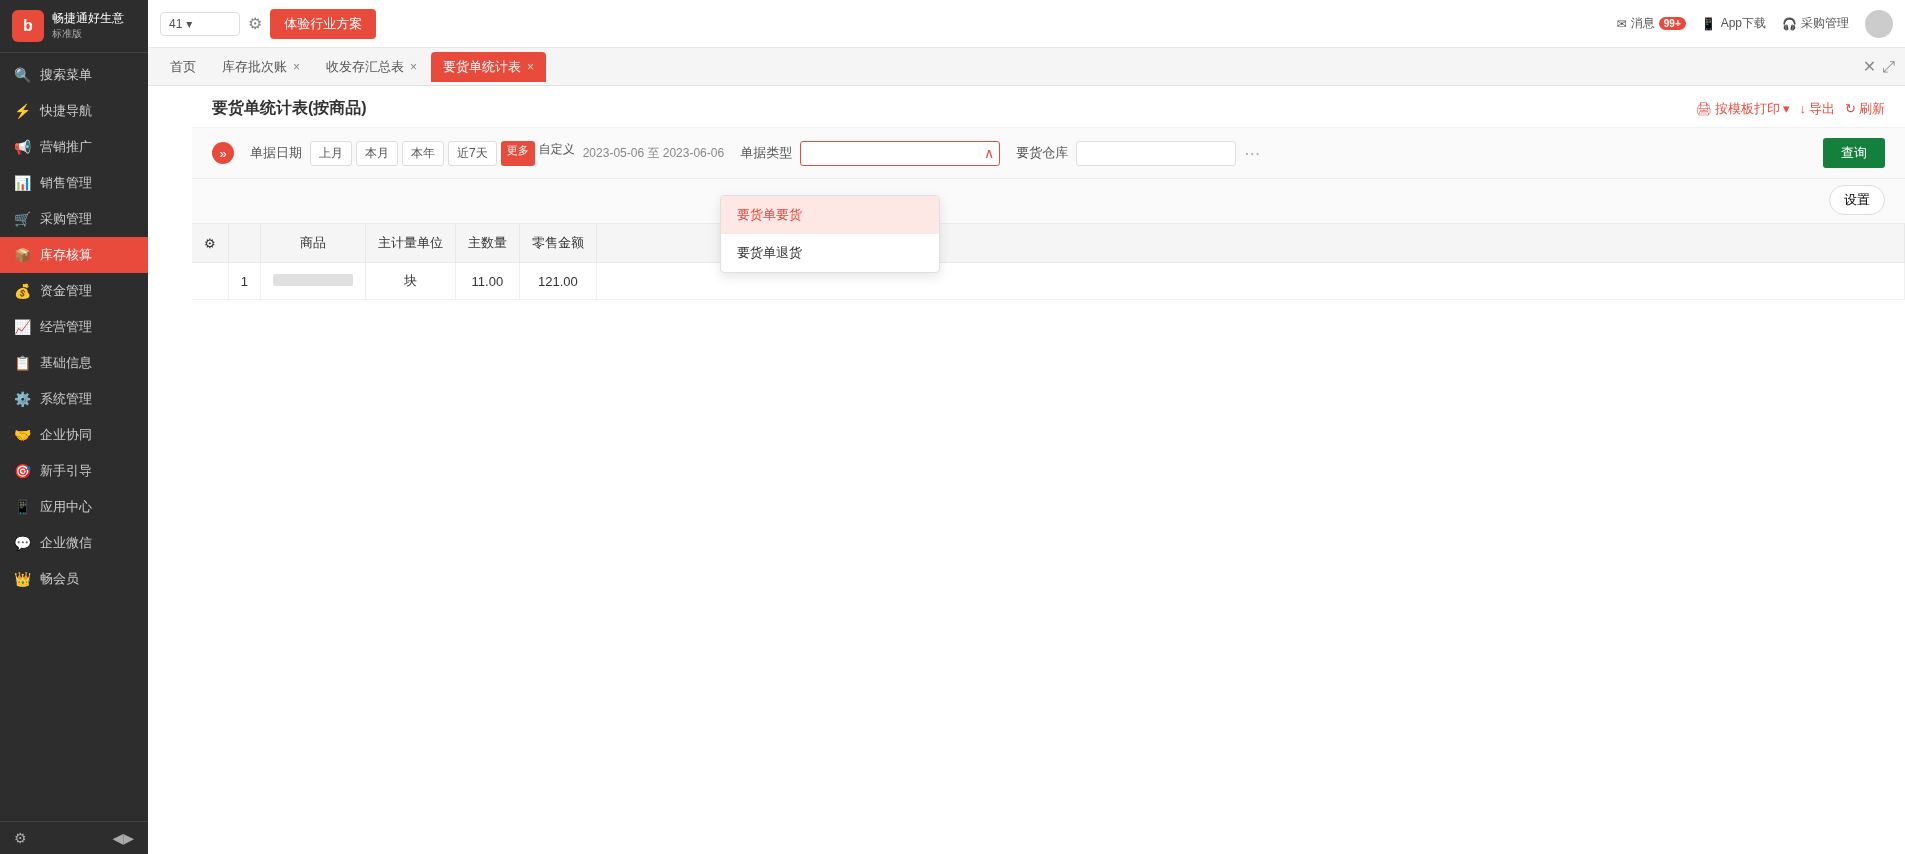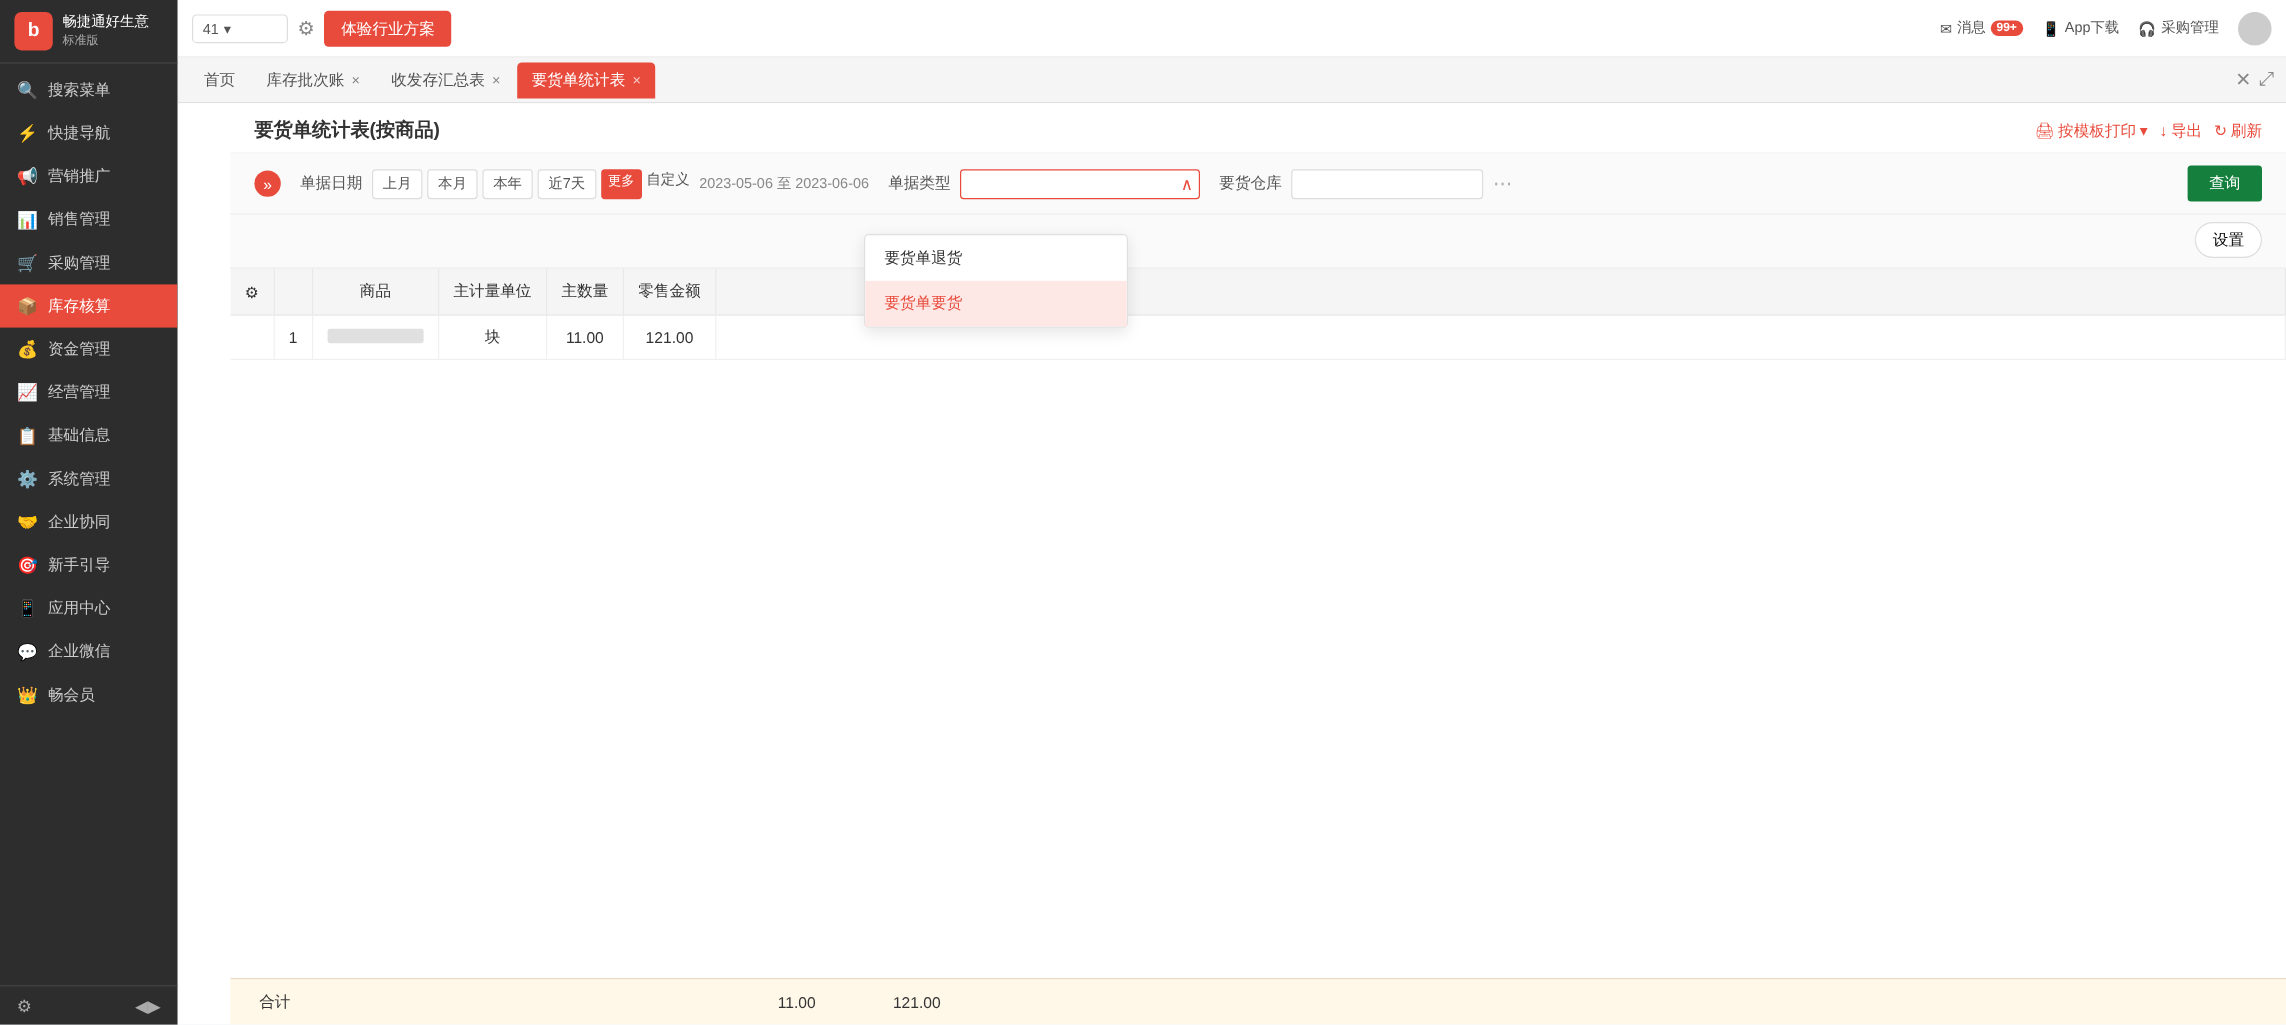--- a/index.html
+++ b/index.html
@@ -564,22 +564,22 @@
       </div>
 
       <button class="query-btn">查询</button>
     </div>
 
     <div class="filter-row2">
       <button class="set-btn">设置</button>
     </div>
 
     <div class="dropdown-overlay">
+      <div class="dropdown-item selected">要货单要货</div>
       <div class="dropdown-item">要货单退货</div>
-      <div class="dropdown-item selected">要货单要货</div>
     </div>
 
     <div class="table-wrap">
       <table>
         <thead>
           <tr>
             <th class="th-gear">⚙</th>
             <th></th>
             <th>商品</th>
             <th>主计量单位</th>
@@ -595,23 +595,15 @@
     <td class="td-product"><span class="product-placeholder"></span></td>
     <td>块</td>
     <td>11.00</td>
     <td>121.00</td>
     <td></td>
   </tr>
           </tbody>
       </table>
     </div>
 
-    <div class="table-footer">
-      <div class="footer-label" style="width:290px;">
-        <span>合计</span>
-      </div>
-      <div style="width:120px;"></div>
-      <div class="footer-num">11.00</div>
-      <div class="footer-num">121.00</div>
-    </div>
 
   </div>
 </div>
 
 </body></html>

